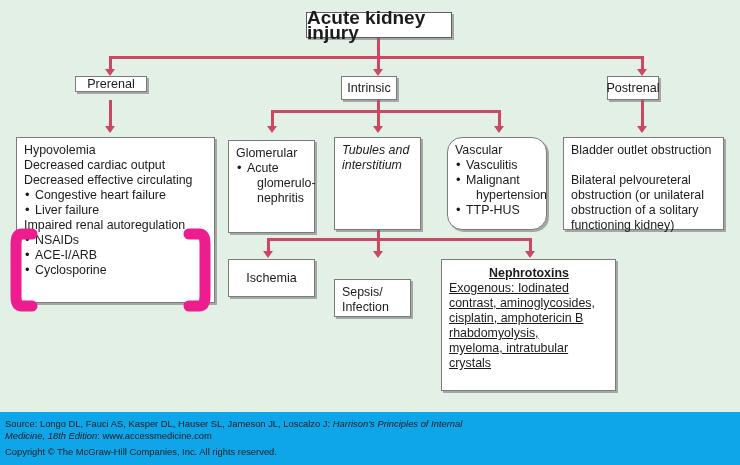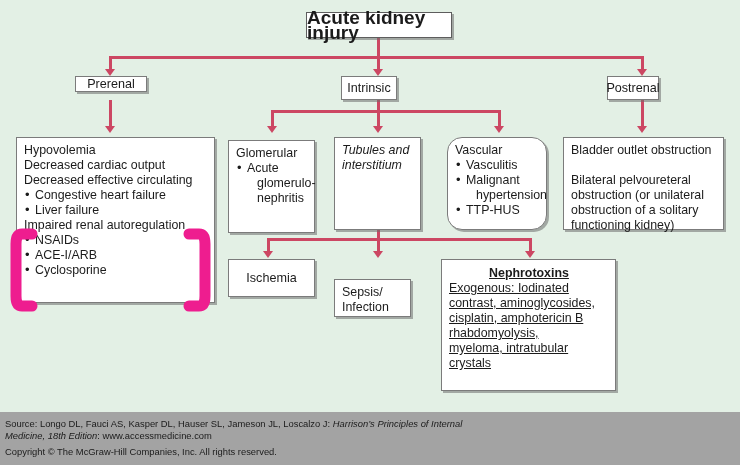--- a/index.html
+++ b/index.html
@@ -58,21 +58,21 @@
     border-top:7px solid #cc4763;
   }
 
   
   .bracket{position:absolute;}
   .bracket svg{display:block;}
 
   
   .footer{
     position:absolute;left:0;top:412px;width:740px;height:53px;
-    background:#a3a3a3;
+    background:#0ea5e9;
   }
   .src{
     position:absolute;left:5px;top:6px;width:470px;
     font-size:9.4px;line-height:12px;color:#1b1b1b;
   }
   .src i{font-style:italic;}
   .copy{
     position:absolute;left:5px;top:34px;
     font-size:9.4px;color:#1b1b1b;text-align:right;
   }

